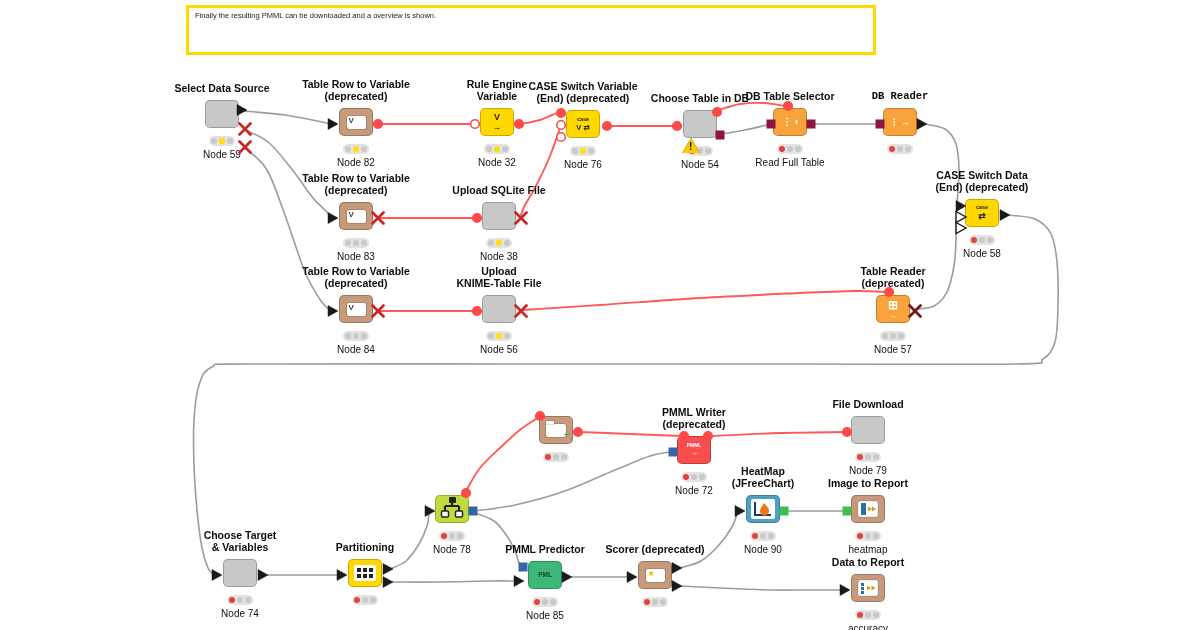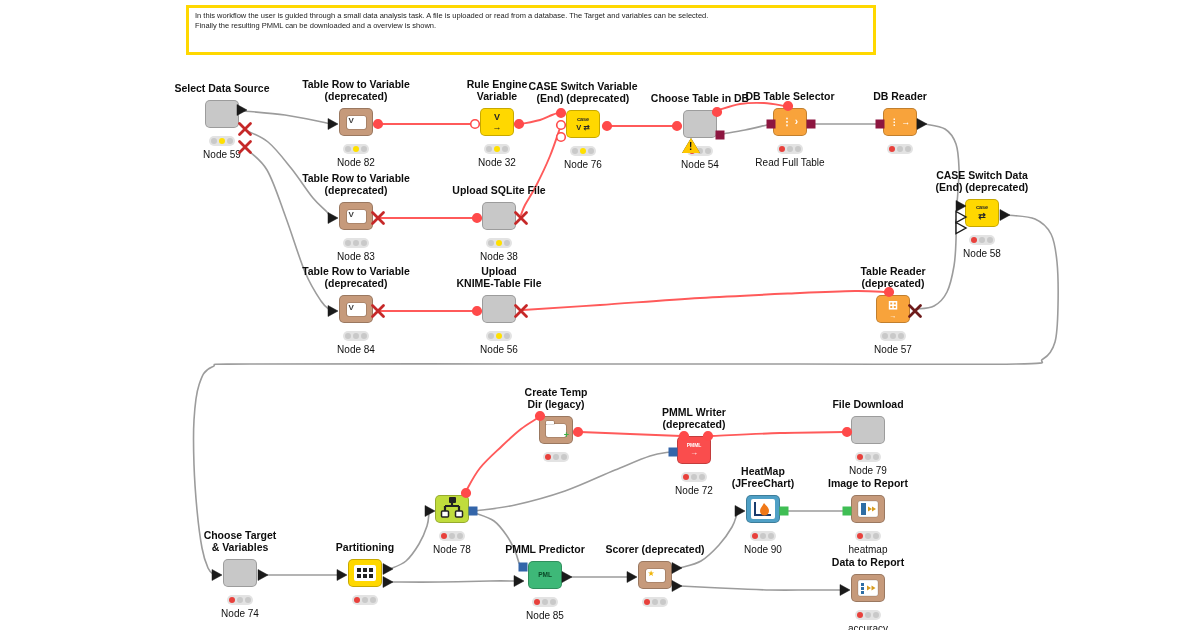--- a/index.html
+++ b/index.html
@@ -64,21 +64,20 @@
       <path d="M 390 569 C 392.7 567.7 401.2 565.2 406 561 C 410.8 556.8 415.5 549.8 419 544 C 422.5 538.2 425.3 531.2 427 526 C 428.7 520.8 428.7 515.2 429 513" fill="none" stroke="#9C9C9C" stroke-width="1.6" stroke-linecap="round"></path>
       <path d="M 390 582 C 398.3 582.0 423.3 582.2 440 582 C 456.7 581.8 477.7 581.2 490 581 C 502.3 580.8 510.0 581.0 514 581" fill="none" stroke="#9C9C9C" stroke-width="1.6" stroke-linecap="round"></path>
       <path d="M 475 511 C 481.7 510.0 500.0 508.3 515 505 C 530.0 501.7 548.3 496.8 565 491 C 581.7 485.2 600.8 475.8 615 470 C 629.2 464.2 640.8 459.0 650 456 C 659.2 453.0 666.7 452.7 670 452" fill="none" stroke="#9C9C9C" stroke-width="1.6" stroke-linecap="round"></path>
       <path d="M 475 513 C 478.2 514.3 488.7 517.2 494 521 C 499.3 524.8 503.5 531.0 507 536 C 510.5 541.0 513.0 546.5 515 551 C 517.0 555.5 518.3 561.0 519 563" fill="none" stroke="#9C9C9C" stroke-width="1.6" stroke-linecap="round"></path>
       <path d="M 569 577 C 574.2 577.0 590.2 577.0 600 577 C 609.8 577.0 623.3 577.0 628 577" fill="none" stroke="#9C9C9C" stroke-width="1.6" stroke-linecap="round"></path>
       <path d="M 680 568 C 683.5 566.8 694.5 564.8 701 561 C 707.5 557.2 713.8 550.7 719 545 C 724.2 539.3 729.0 532.2 732 527 C 735.0 521.8 736.2 516.2 737 514" fill="none" stroke="#9C9C9C" stroke-width="1.6" stroke-linecap="round"></path>
       <path d="M 680 586 C 686.7 586.3 705.0 587.3 720 588 C 735.0 588.7 755.0 589.7 770 590 C 785.0 590.3 798.2 590.0 810 590 C 821.8 590.0 835.8 590.0 841 590" fill="none" stroke="#9C9C9C" stroke-width="1.6" stroke-linecap="round"></path>
       <path d="M 787 511 C 791.7 511.0 805.7 511.0 815 511 C 824.3 511.0 838.3 511.0 843 511" fill="none" stroke="#9C9C9C" stroke-width="1.6" stroke-linecap="round"></path>
     </svg>
   <div id="annotation" style="border-color: rgb(255, 216, 0);">
-    <div>In this workflow the user is guided through a small data analysis task. A file is uploaded or read from a database. The Target and variables can be selected.</div>
     <div>Finally the resulting PMML can be downloaded and a overview is shown.</div>
   </div>
   <svg id="ports" xmlns="http://www.w3.org/2000/svg">
       <path d="M 237 104.5 L 247 110 L 237 115.5 Z" fill="#1A1A1A" stroke="#1A1A1A" stroke-width="0.5"></path>
       <path d="M 239.5 123.5 L 250.5 134.5 M 239.5 134.5 L 250.5 123.5" stroke="#C62828" stroke-width="2.8" stroke-linecap="round" fill="none"></path>
       <path d="M 239.5 141.5 L 250.5 152.5 M 239.5 152.5 L 250.5 141.5" stroke="#C62828" stroke-width="2.8" stroke-linecap="round" fill="none"></path>
       <path d="M 328 118.5 L 338 124 L 328 129.5 Z" fill="#1A1A1A" stroke="#1A1A1A" stroke-width="0.5"></path>
       <circle cx="378" cy="124" r="4.3" fill="#FF4A4A" stroke="#FF4A4A" stroke-width="1.6"></circle>
       <circle cx="475" cy="124" r="4.3" fill="#fff" stroke="#FF4A4A" stroke-width="1.6"></circle>
       <circle cx="519" cy="124" r="4.3" fill="#FF4A4A" stroke="#FF4A4A" stroke-width="1.6"></circle>
@@ -223,21 +222,21 @@
         </span>
       </div>
       <div class="pill">
         <span class="dot" style="background: rgb(232, 65, 60);"></span>
         <span class="dot" style="background: rgb(201, 201, 201);"></span>
         <span class="dot" style="background: rgb(201, 201, 201);"></span>
       </div>
       <div class="nlabel">Read Full Table</div>
     </div>
     <div class="nodew" style="left: 830px; top: 62px;">
-      <div class="nname" style="top: 28.5px;">
+      <div class="nname" style="top: 28.5px; font-family: Liberation Mono, monospace;">
         <div>DB Reader</div>
       </div>
       <div class="nbox" style="background: rgb(248, 163, 59);">
         <span class="icon">
           <span style="font-size: 9px; color: rgb(255, 255, 255); font-weight: bold;">⋮ →</span>
         </span>
       </div>
       <div class="pill">
         <span class="dot" style="background: rgb(232, 65, 60);"></span>
         <span class="dot" style="background: rgb(201, 201, 201);"></span>
@@ -337,24 +336,20 @@
         </span>
       </div>
       <div class="pill">
         <span class="dot" style="background: rgb(201, 201, 201);"></span>
         <span class="dot" style="background: rgb(201, 201, 201);"></span>
         <span class="dot" style="background: rgb(201, 201, 201);"></span>
       </div>
       <div class="nlabel">Node 57</div>
     </div>
     <div class="nodew" style="left: 486px; top: 370px;">
-      <div class="nname" style="top: 17px;">
-        <div>Create Temp</div>
-        <div>Dir (legacy)</div>
-      </div>
       <div class="nbox" style="background: rgb(198, 154, 123);">
         <span class="icon">
           <span class="chip folder"></span>
         </span>
       </div>
       <div class="pill">
         <span class="dot" style="background: rgb(232, 65, 60);"></span>
         <span class="dot" style="background: rgb(201, 201, 201);"></span>
         <span class="dot" style="background: rgb(201, 201, 201);"></span>
       </div>

